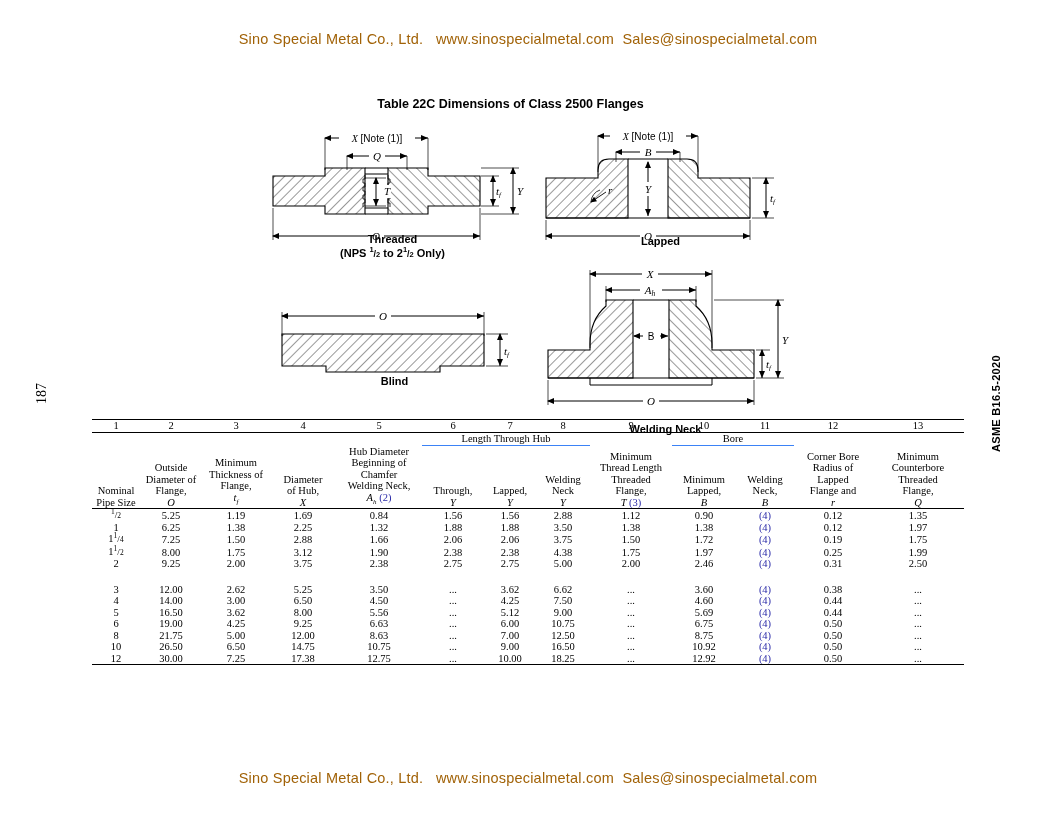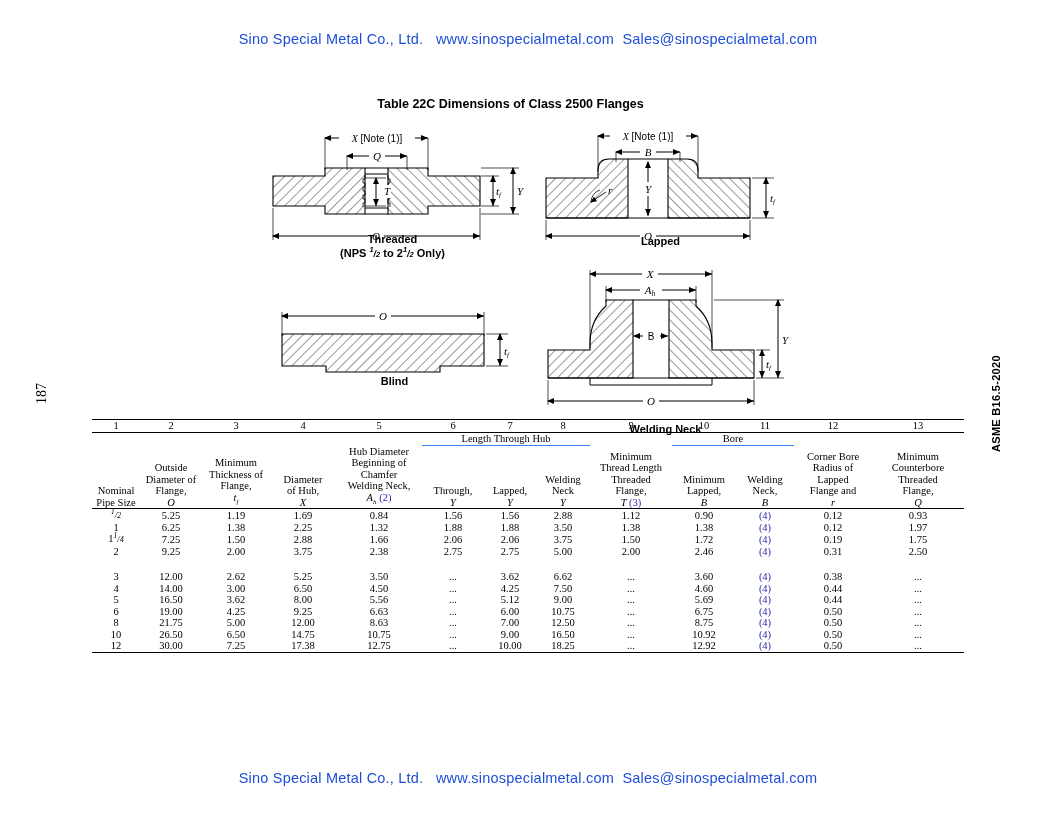--- a/index.html
+++ b/index.html
@@ -14,21 +14,21 @@
   }
   .page{position:relative;width:1056px;height:816px;}
 
   
   .banner{
     position:absolute;left:0;width:1056px;
     text-align:center;
     font-family:"Liberation Sans", sans-serif;
     font-size:14.5px;
     letter-spacing:.2px;
-    color:#1d4ed8;
+    color:#a16207;
     white-space:pre;
   }
   #site-header{top:31px;}
   #site-footer{top:770px;}
 
   
   .page-number{
     position:absolute;
     left:34px;top:404px;
     font-family:"Liberation Serif", serif;
@@ -107,21 +107,21 @@
     padding-top:4px;padding-bottom:3px;
     vertical-align:bottom;
   }
   tr.datarow td{
     padding-top:2.0px;padding-bottom:2.0px;
     vertical-align:middle;
   }
   tr.gaprow td{height:14px;}
   .ref{color:#2a2aa8;}
   .ital{font-style:italic;}
-  .frac{white-space:nowrap;font-style:italic;}
+  .frac{white-space:nowrap;}
   .frac sup{font-size:7.5px;vertical-align:super;line-height:0;}
   .frac sub{font-size:7.5px;vertical-align:baseline;line-height:0;}
   .fslash{font-size:9px;}
   svg{display:block;}
   .dimtext{font-family:"Liberation Sans", sans-serif;font-size:10px;}
   .dimtext-i{font-family:"Liberation Serif", serif;font-style:italic;font-size:11px;}
 </style>
 </head>
 <body>
 
@@ -445,21 +445,21 @@
           <td>1.19</td>
           <td>1.69</td>
           <td>0.84</td>
           <td>1.56</td>
           <td>1.56</td>
           <td>2.88</td>
           <td>1.12</td>
           <td>0.90</td>
           <td><span class="ref">(4)</span></td>
           <td>0.12</td>
-          <td>0.93</td>
+          <td>1.35</td>
         </tr>
         <tr class="datarow">
           <td>1</td>
           <td>6.25</td>
           <td>1.38</td>
           <td>2.25</td>
           <td>1.32</td>
           <td>1.88</td>
           <td>1.88</td>
           <td>3.50</td>
@@ -478,20 +478,35 @@
           <td>2.06</td>
           <td>2.06</td>
           <td>3.75</td>
           <td>1.50</td>
           <td>1.72</td>
           <td><span class="ref">(4)</span></td>
           <td>0.19</td>
           <td>1.75</td>
         </tr>
         <tr class="datarow">
+          <td>1<span class="frac"><sup>1</sup><span class="fslash">/</span><sub>2</sub></span></td>
+          <td>8.00</td>
+          <td>1.75</td>
+          <td>3.12</td>
+          <td>1.90</td>
+          <td>2.38</td>
+          <td>2.38</td>
+          <td>4.38</td>
+          <td>1.75</td>
+          <td>1.97</td>
+          <td><span class="ref">(4)</span></td>
+          <td>0.25</td>
+          <td>1.99</td>
+        </tr>
+        <tr class="datarow">
           <td>2</td>
           <td>9.25</td>
           <td>2.00</td>
           <td>3.75</td>
           <td>2.38</td>
           <td>2.75</td>
           <td>2.75</td>
           <td>5.00</td>
           <td>2.00</td>
           <td>2.46</td>

